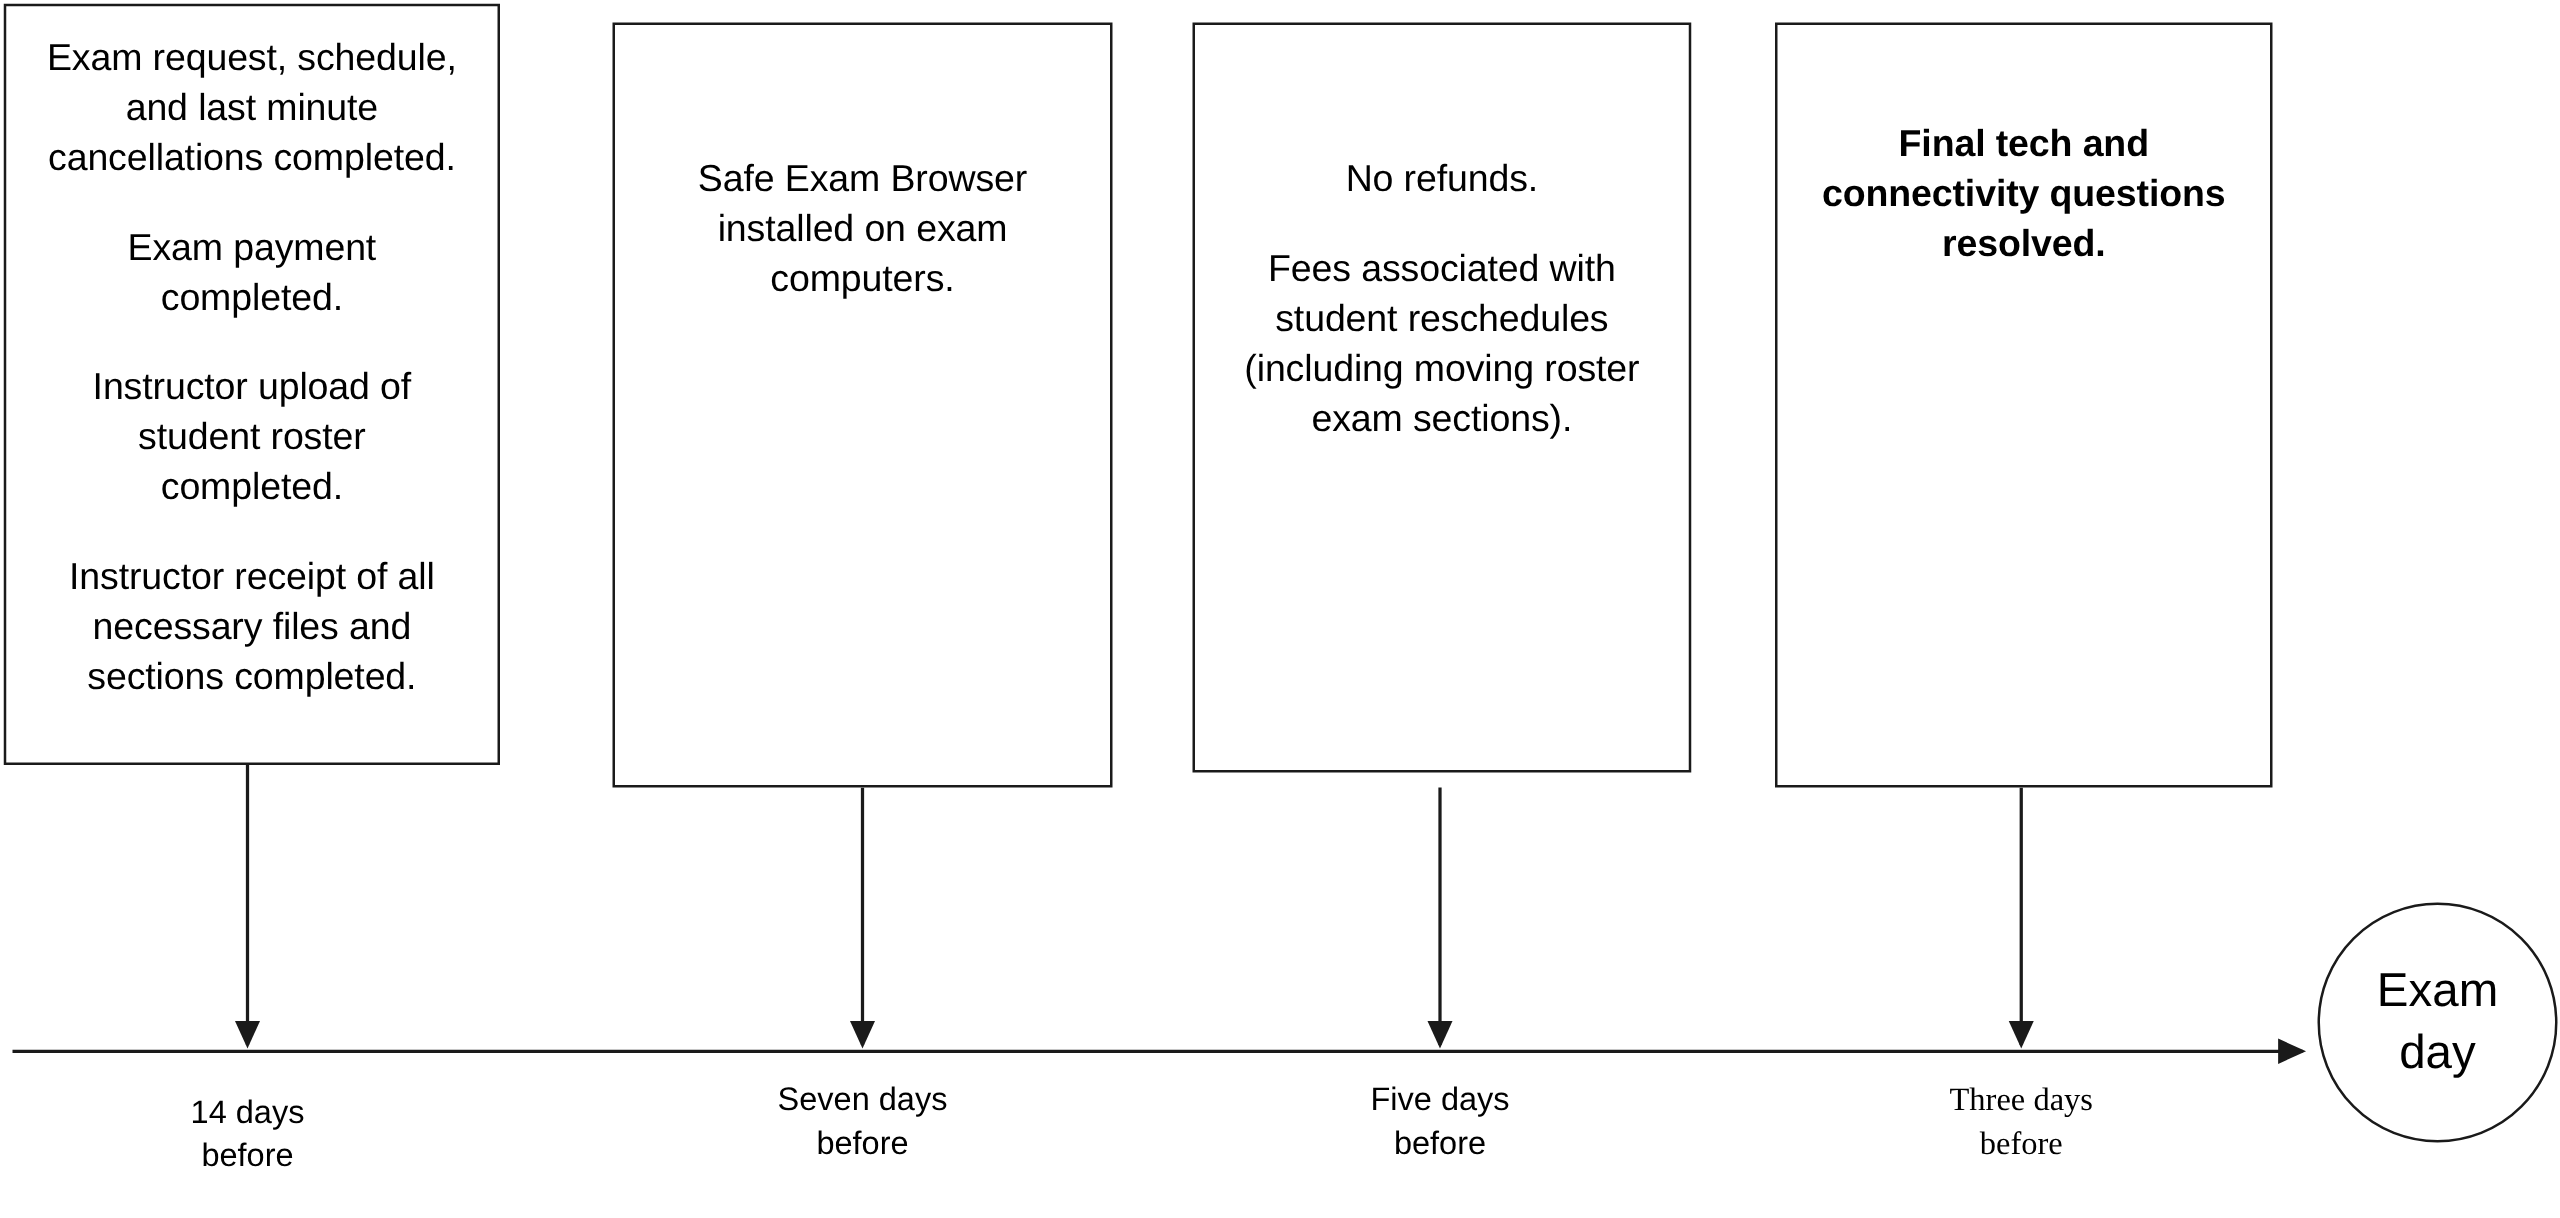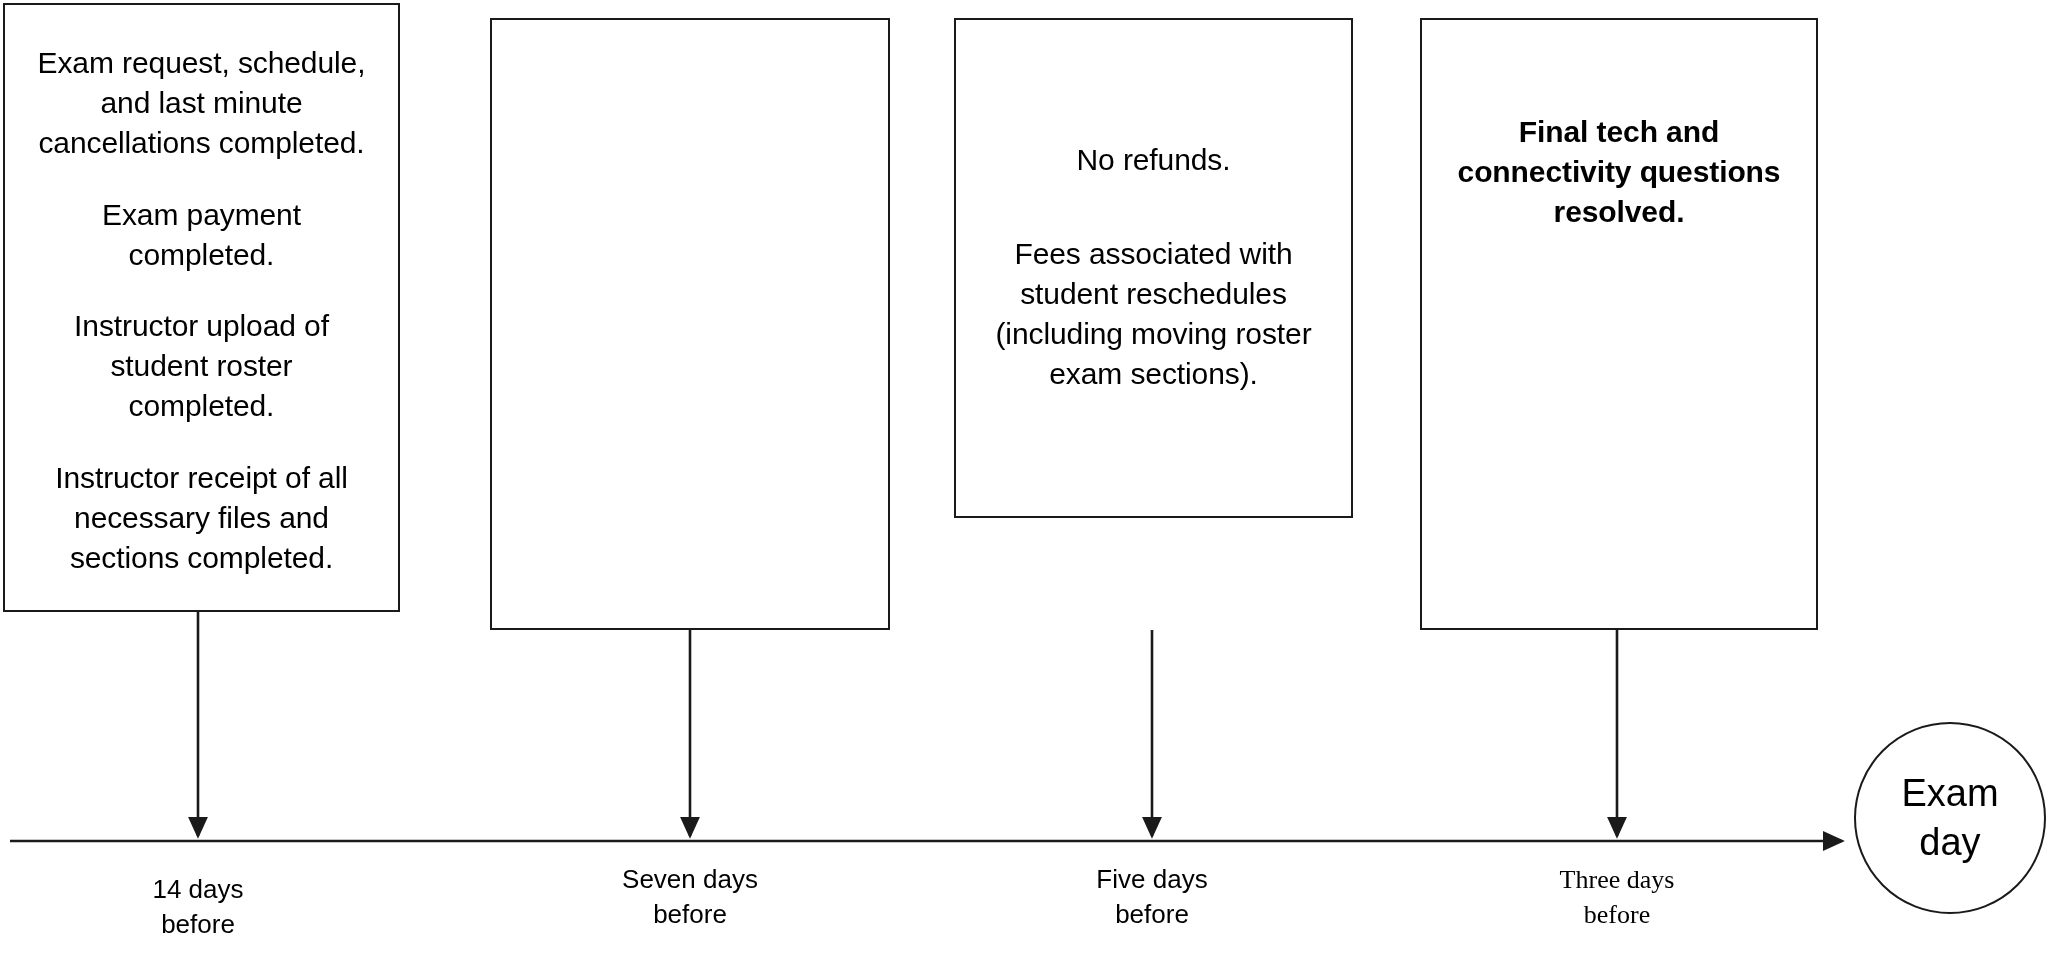--- a/index.html
+++ b/index.html
@@ -18,21 +18,21 @@
   }
   .milestone-box {
     position: absolute;
     box-sizing: border-box;
     border: 2px solid #1a1a1a;
     background: #ffffff;
     display: flex;
     flex-direction: column;
     justify-content: center;
     align-items: center;
-    padding: 22px 10px;
+    padding: 6px 10px;
   }
   .milestone-box.align-top {
     justify-content: flex-start;
   }
   .box-para {
     text-align: center;
     font-size: 30px;
     line-height: 1.33;
     letter-spacing: -0.1px;
     white-space: pre-line;
@@ -99,23 +99,26 @@
 completed.</div>
     <div class="box-para">Instructor upload of
 student roster
 completed.</div>
     <div class="box-para">Instructor receipt of all
 necessary files and
 sections completed.</div>
   </div>
 
   <div class="milestone-box align-top" style="left:490px; top:18px; width:400px; height:612px;">
+    <div class="box-para" style="margin-top:98px;">Safe Exam Browser
+installed on exam
+computers.</div>
   </div>
 
-  <div class="milestone-box align-top" style="left:954px; top:18px; width:399px; height:500px;gap:22px;">
+  <div class="milestone-box align-top" style="left:954px; top:18px; width:399px; height:600px;">
     <div class="box-para" style="margin-top:98px;">No refunds.</div>
     <div class="box-para">Fees associated with
 student reschedules
 (including moving roster
 exam sections).</div>
   </div>
 
   <div class="milestone-box align-top" style="left:1420px; top:18px; width:398px; height:612px;">
     <div class="box-para" style="margin-top:70px;font-weight:bold;">Final tech and
 connectivity questions

